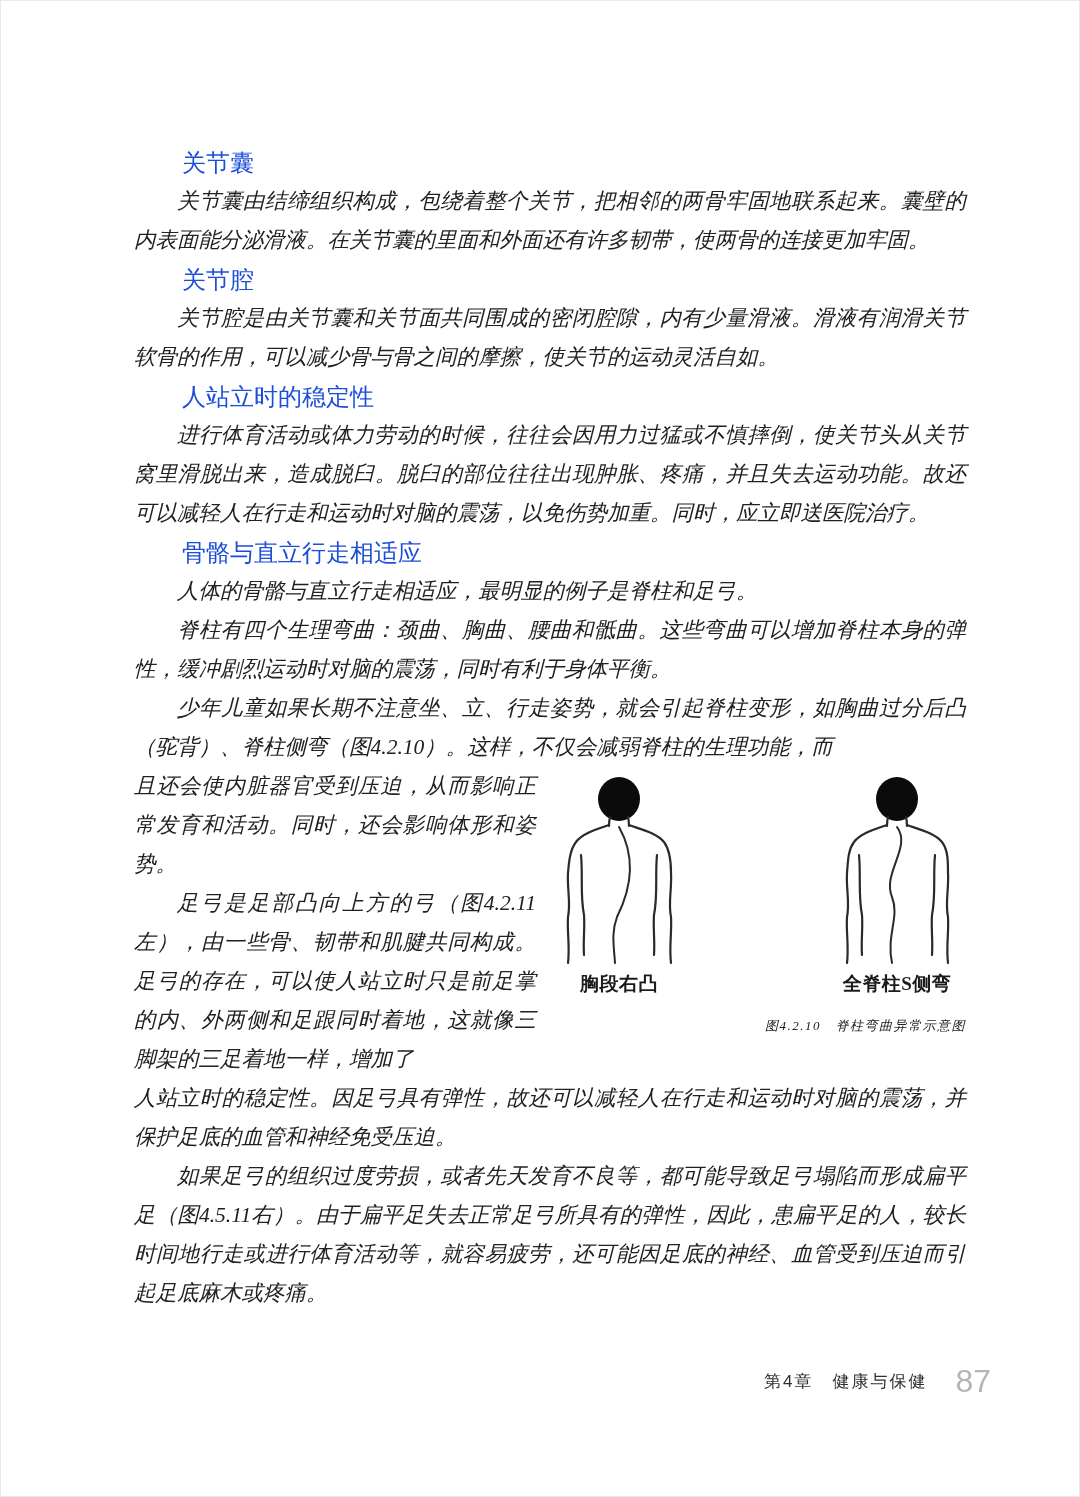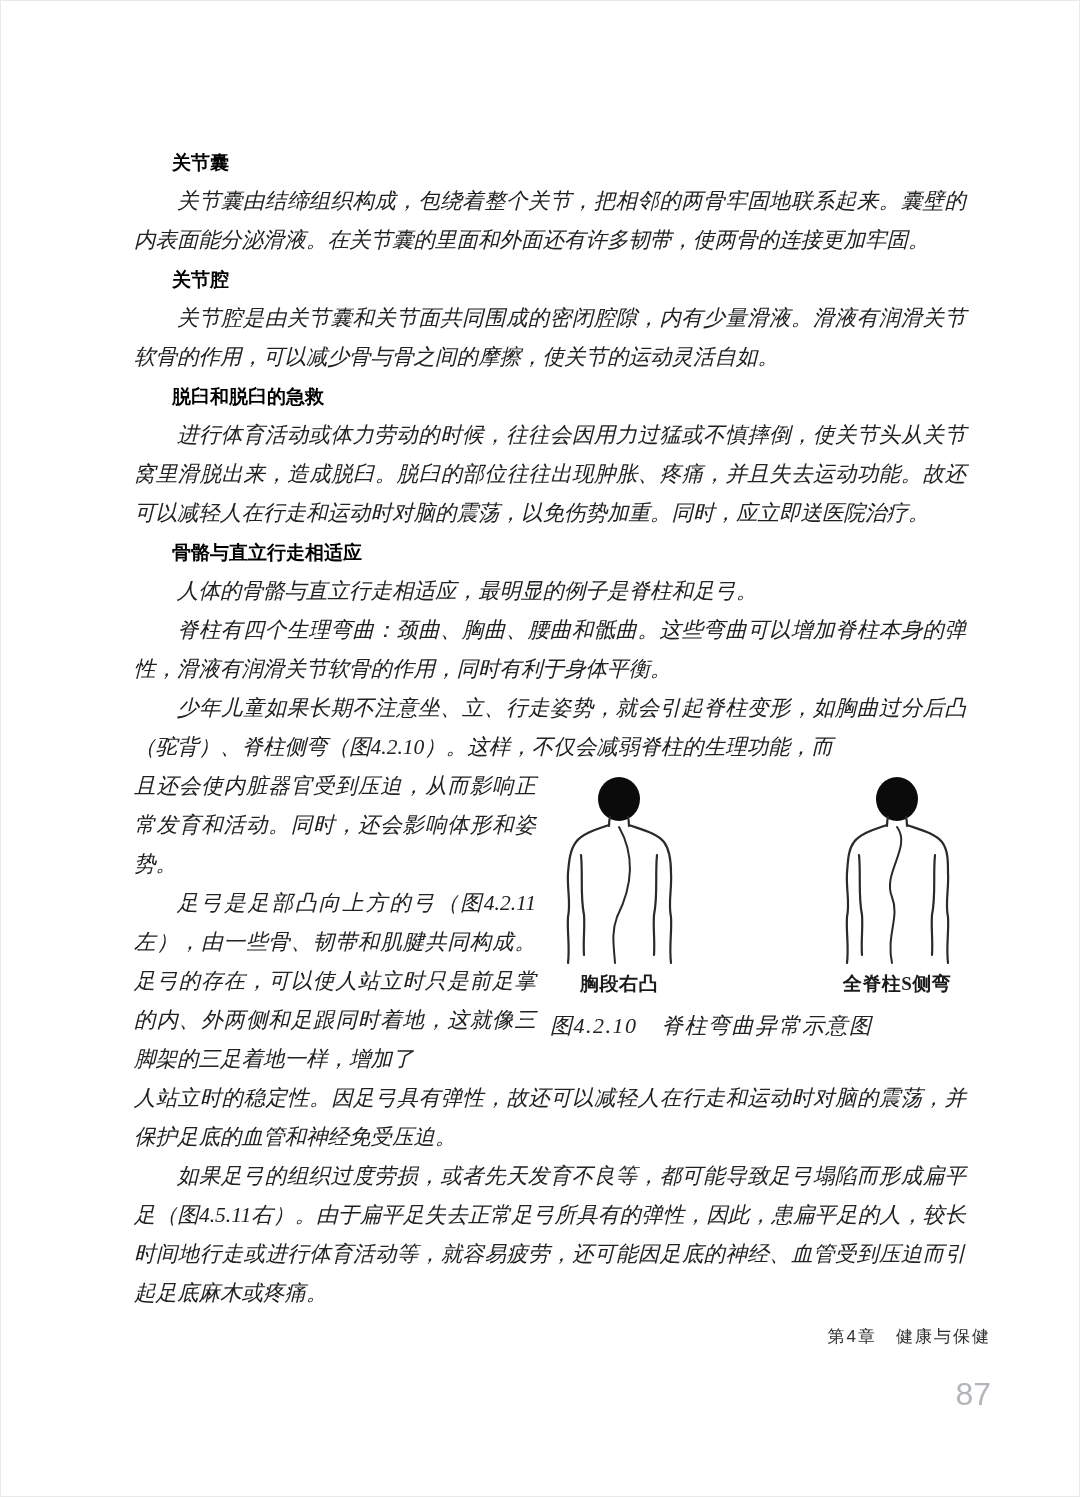--- a/index.html
+++ b/index.html
@@ -19,54 +19,54 @@
   .content {
     position:absolute;
     left:133px; top:142px;
     width:832px;
     font-size:21.5px;
     line-height:39px;
     text-align:justify;
   }
   h3.sec-heading {
     font-family:"Liberation Sans","DejaVu Sans",sans-serif;
-    font-size:19px;
+    font-size:24px;
     line-height:39px;
-    font-weight:700;
-    color:#000000;
+    font-weight:400;
+    color:#1d4ed8;
     text-indent:2em;
     text-align:left;
   }
   .content p { text-indent:2em;font-style:italic; }
   .content p.cont { text-indent:0; }
 
   .wrap-region { display:flex; gap:14px; align-items:flex-start; }
   .left-col { flex:0 0 402px; width:402px; }
 
   .figure-block { flex:1; padding-top:8px; }
   .fig-row { display:flex; justify-content:space-between; padding:0 2px; }
   .fig-item { display:flex; flex-direction:column; align-items:center; width:134px; }
   .fig-label {
     font-size:19px; font-weight:700; line-height:25px;
     margin-top:6px; letter-spacing:0.5px; color:#1b1b1b;
     white-space:nowrap;
   }
   .fig-caption {
-    font-size:22px; font-style:italic; letter-spacing:1.5px;
-    text-align:left; margin-top:10px; color:#222;
+    font-size:13px; font-style:italic; letter-spacing:1.5px;
+    text-align:right; margin-top:10px; color:#222;
   }
   svg.back-fig { display:block; }
   .body-line { fill:none; stroke:#2a2a2a; stroke-width:2.2; stroke-linecap:round; }
   .spine-line { fill:none; stroke:#2a2a2a; stroke-width:2; stroke-linecap:round; }
   .head-fill { fill:#0b0b0b; stroke:none; }
 
   .footer {
     position:absolute;
-    right:88px; bottom:83px;
-    display:flex; align-items:flex-end; gap:28px;flex-direction:column;
+    right:88px; bottom:96px;
+    display:flex; align-items:center; gap:28px;
   }
   .footer-chapter {
     font-family:"Liberation Sans","DejaVu Sans",sans-serif;
     font-size:17px; color:#2f2f2f; letter-spacing:2px;
   }
   .footer-page {
     font-family:"Liberation Sans","DejaVu Sans",sans-serif;
     font-size:32px; color:#b2b6ba;
   }
 </style>
@@ -75,26 +75,26 @@
 
 <div class="page">
   <main class="content">
 
     <h3 class="sec-heading">关节囊</h3>
     <p>关节囊由结缔组织构成，包绕着整个关节，把相邻的两骨牢固地联系起来。囊壁的内表面能分泌滑液。在关节囊的里面和外面还有许多韧带，使两骨的连接更加牢固。</p>
 
     <h3 class="sec-heading">关节腔</h3>
     <p>关节腔是由关节囊和关节面共同围成的密闭腔隙，内有少量滑液。滑液有润滑关节软骨的作用，可以减少骨与骨之间的摩擦，使关节的运动灵活自如。</p>
 
-    <h3 class="sec-heading">脱臼和脱臼的急救</h3>
+    <h3 class="sec-heading">人站立时的稳定性</h3>
     <p>进行体育活动或体力劳动的时候，往往会因用力过猛或不慎摔倒，使关节头从关节窝里滑脱出来，造成脱臼。脱臼的部位往往出现肿胀、疼痛，并且失去运动功能。故还可以减轻人在行走和运动时对脑的震荡，以免伤势加重。同时，应立即送医院治疗。</p>
 
     <h3 class="sec-heading">骨骼与直立行走相适应</h3>
     <p>人体的骨骼与直立行走相适应，最明显的例子是脊柱和足弓。</p>
-    <p>脊柱有四个生理弯曲：颈曲、胸曲、腰曲和骶曲。这些弯曲可以增加脊柱本身的弹性，滑液有润滑关节软骨的作用，同时有利于身体平衡。</p>
+    <p>脊柱有四个生理弯曲：颈曲、胸曲、腰曲和骶曲。这些弯曲可以增加脊柱本身的弹性，缓冲剧烈运动时对脑的震荡，同时有利于身体平衡。</p>
     <p>少年儿童如果长期不注意坐、立、行走姿势，就会引起脊柱变形，如胸曲过分后凸（驼背）、脊柱侧弯（图4.2.10）。这样，不仅会减弱脊柱的生理功能，而</p>
 
     <div class="wrap-region">
       <div class="left-col">
         <p class="cont">且还会使内脏器官受到压迫，从而影响正常发育和活动。同时，还会影响体形和姿势。</p>
         <p>足弓是足部凸向上方的弓（图4.2.11左），由一些骨、韧带和肌腱共同构成。足弓的存在，可以使人站立时只是前足掌的内、外两侧和足跟同时着地，这就像三脚架的三足着地一样，增加了</p>
       </div>
 
       <figure class="figure-block">
         <div class="fig-row">

